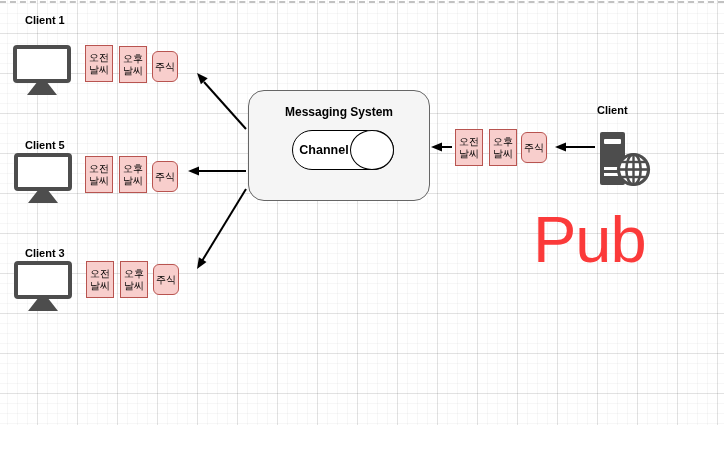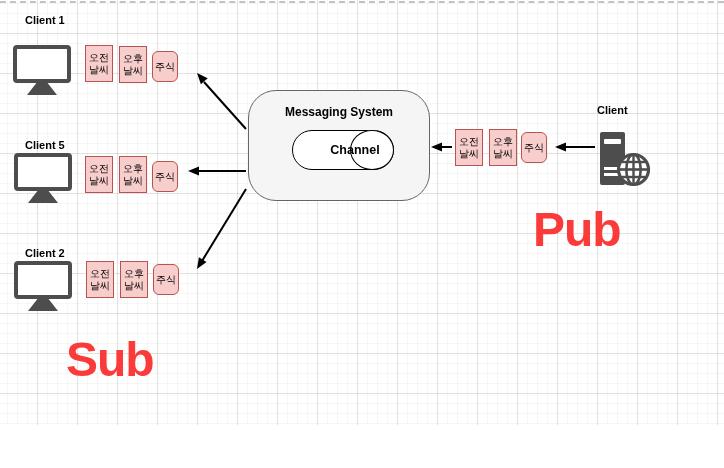--- a/index.html
+++ b/index.html
@@ -32,41 +32,41 @@
 
   
   .topic { position: absolute; background: #f8cecc; border: 1px solid #b85450; color: #000;
            font-size: 10px; line-height: 1.18; display: flex; align-items: center; justify-content: center;
            text-align: center; white-space: pre-line; }
   .topic-2l { width: 28px; height: 37px; }
   .topic-1l { width: 26px; height: 31px; border-radius: 6px; }
 
   
   .msg-box { position: absolute; left: 248px; top: 90px; width: 182px; height: 111px;
-             background: #f5f5f5; border: 1.5px solid #666; border-radius: 28px; }
+             background: #f5f5f5; border: 1.5px solid #666; border-radius: 16px; }
   .msg-title { position: absolute; left: 0; top: 14px; width: 100%; text-align: center;
                font-size: 12px; font-weight: bold; color: #000; }
   .cylinder { position: absolute; left: 292px; top: 130px; width: 102px; height: 40px; }
   .cyl-body { position: absolute; left: 0; top: 0; width: 102px; height: 40px;
               background: #fff; border: 1.5px solid #000; border-radius: 20px; }
   .cyl-cap  { position: absolute; right: 0; top: 0; width: 44px; height: 40px;
               background: #fff; border: 1.5px solid #000; border-radius: 50%; }
   .cyl-label { position: absolute; left: 2px; top: 0; width: 60px; height: 40px;
                display: flex; align-items: center; justify-content: center;
-               font-size: 12.5px; font-weight: bold; color: #000; margin-left: 31px; }
+               font-size: 12.5px; font-weight: bold; color: #000; }
 
   
   .server-tower { position: absolute; left: 600px; top: 132px; width: 25px; height: 53px;
                   background: #4d4d4d; border-radius: 2px; }
   .tower-slot  { position: absolute; left: 4px; top: 7px; width: 17px; height: 5px; background: #fff; border-radius: 1px; }
   .tower-line1 { position: absolute; left: 4px; top: 35px; width: 15px; height: 3px; background: #fff; }
   .tower-line2 { position: absolute; left: 4px; top: 41px; width: 15px; height: 3px; background: #fff; }
   .globe { position: absolute; left: 616px; top: 152px; width: 35px; height: 35px; }
 
-  .big-red { position: absolute; font-size: 48px; font-weight: bold; color: #fb3a3a; letter-spacing: -1px; }
+  .big-red { position: absolute; font-size: 65px; font-weight: normal; color: #fb3a3a; letter-spacing: -1px; }
 
   .arrow-layer { position: absolute; left: 0; top: 0; width: 724px; height: 468px; pointer-events: none; }
 </style>
 </head>
 <body>
 
 <div class="canvas">
   <div class="page-divider"></div>
 
   <div class="abs shape-label" style="left:25px; top:14px;">Client 1</div>
@@ -84,21 +84,21 @@
   <div class="monitor" style="left:14px; top:153px;">
     <div class="mon-screen"></div>
     <div class="mon-stand"></div>
   </div>
   <div class="topic topic-2l" style="left:85px; top:156px;">오전
 날씨</div>
   <div class="topic topic-2l" style="left:119px; top:156px;">오후
 날씨</div>
   <div class="topic topic-1l" style="left:152px; top:161px;">주식</div>
 
-  <div class="abs shape-label" style="left:25px; top:247px;">Client 2</div>
+  <div class="abs shape-label" style="left:25px; top:247px;">Client 3</div>
   <div class="monitor" style="left:14px; top:261px;">
     <div class="mon-screen"></div>
     <div class="mon-stand"></div>
   </div>
   <div class="topic topic-2l" style="left:86px; top:261px;">오전
 날씨</div>
   <div class="topic topic-2l" style="left:120px; top:261px;">오후
 날씨</div>
   <div class="topic topic-1l" style="left:153px; top:264px;">주식</div>
 
@@ -126,21 +126,20 @@
   <svg class="globe" viewBox="0 0 35 35">
     <circle cx="17.5" cy="17.5" r="15" fill="#ffffff" stroke="#4d4d4d" stroke-width="3.2"></circle>
     <ellipse cx="17.5" cy="17.5" rx="7.2" ry="15" fill="none" stroke="#4d4d4d" stroke-width="2.6"></ellipse>
     <line x1="17.5" y1="2.5" x2="17.5" y2="32.5" stroke="#4d4d4d" stroke-width="2.4"></line>
     <line x1="2.5" y1="17.5" x2="32.5" y2="17.5" stroke="#4d4d4d" stroke-width="2.6"></line>
     <line x1="5.6" y1="10" x2="29.4" y2="10" stroke="#4d4d4d" stroke-width="2.4"></line>
     <line x1="5.6" y1="25" x2="29.4" y2="25" stroke="#4d4d4d" stroke-width="2.4"></line>
   </svg>
 
   <div class="big-red" style="left:533px; top:202px;">Pub</div>
-  <div class="big-red" style="left:66px; top:332px;">Sub</div>
 
   <svg class="arrow-layer" viewBox="0 0 724 468">
     <g>
       <line x1="246" y1="129" x2="204" y2="82" stroke="#000" stroke-width="2"></line>
       <polygon points="197,73 207.7,78.2 200.9,84.2" fill="#000"></polygon>
     </g>
     <g>
       <line x1="246" y1="171" x2="198" y2="171" stroke="#000" stroke-width="2"></line>
       <polygon points="188,171 199,166.5 199,175.5" fill="#000"></polygon>
     </g>

